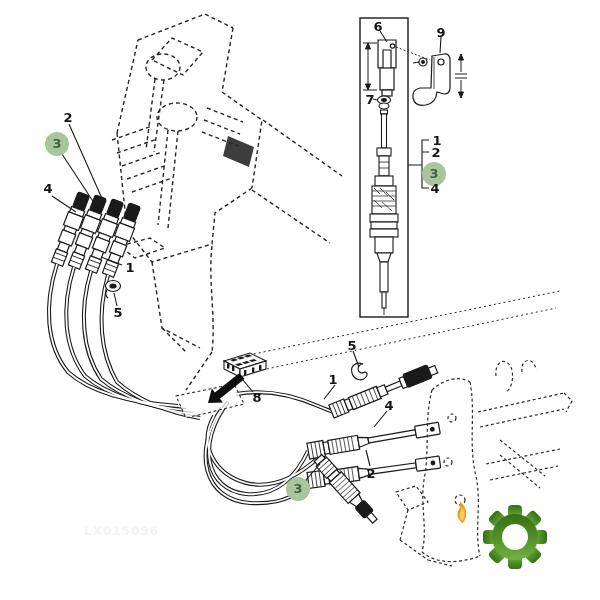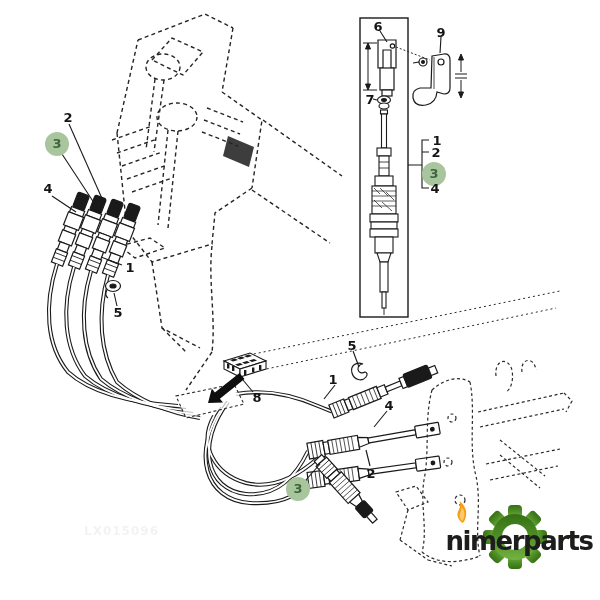--- a/index.html
+++ b/index.html
@@ -326,15 +326,14 @@
 <span class="callout circled" style="left:298px;top:489px">3</span>
 <span class="callout" style="left:378px;top:26px">6</span>
 <span class="callout" style="left:441px;top:32px">9</span>
 <span class="callout" style="left:370px;top:99px">7</span>
 <span class="callout" style="left:437px;top:140px">1</span>
 <span class="callout" style="left:436px;top:152px">2</span>
 <span class="callout circled" style="left:434px;top:174px">3</span>
 <span class="callout" style="left:435px;top:188px">4</span>
 
 <div id="watermark">LX015096</div>
-<div id="logo-text">nimerparts</div>
 
 </div>
 
 </body></html>

